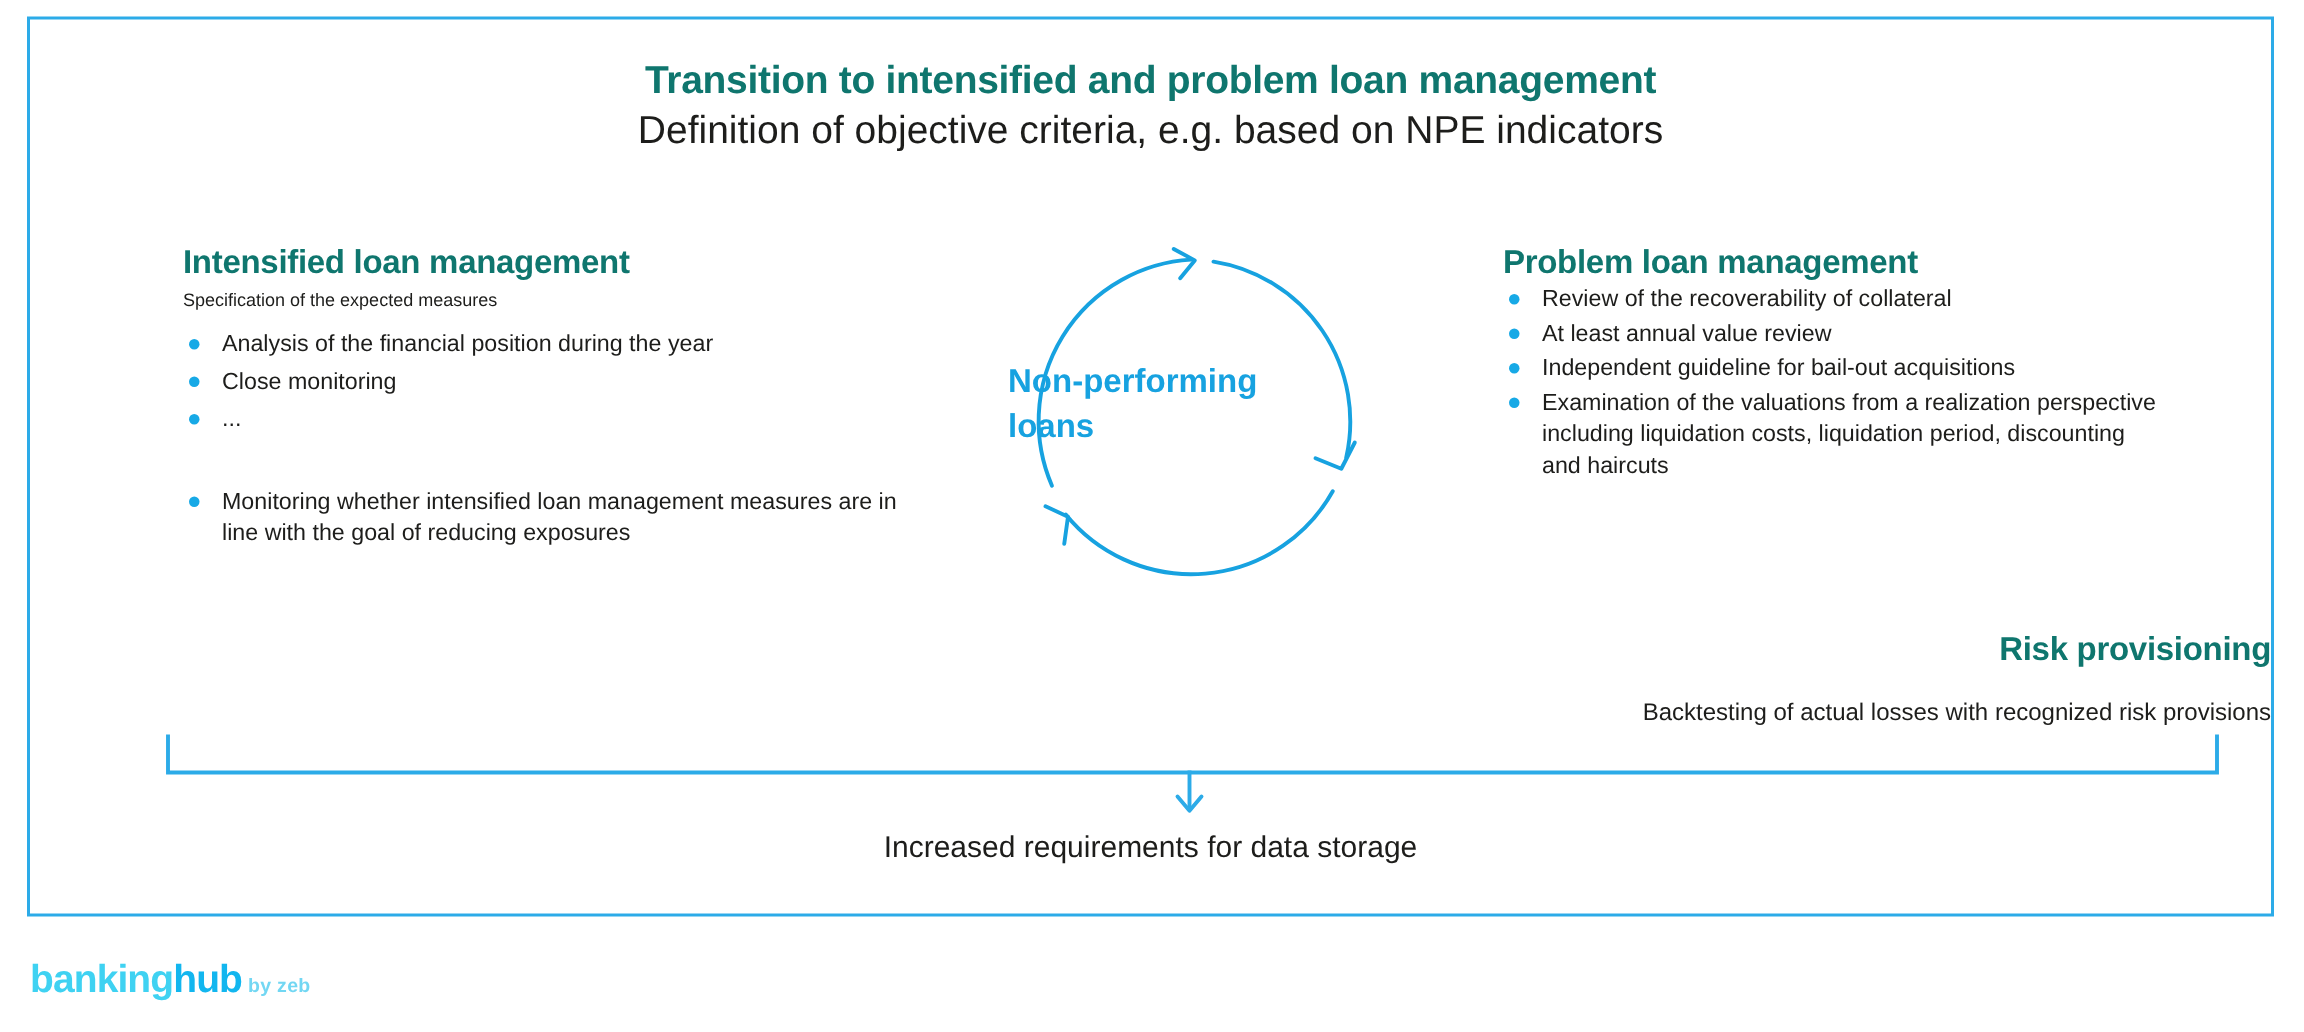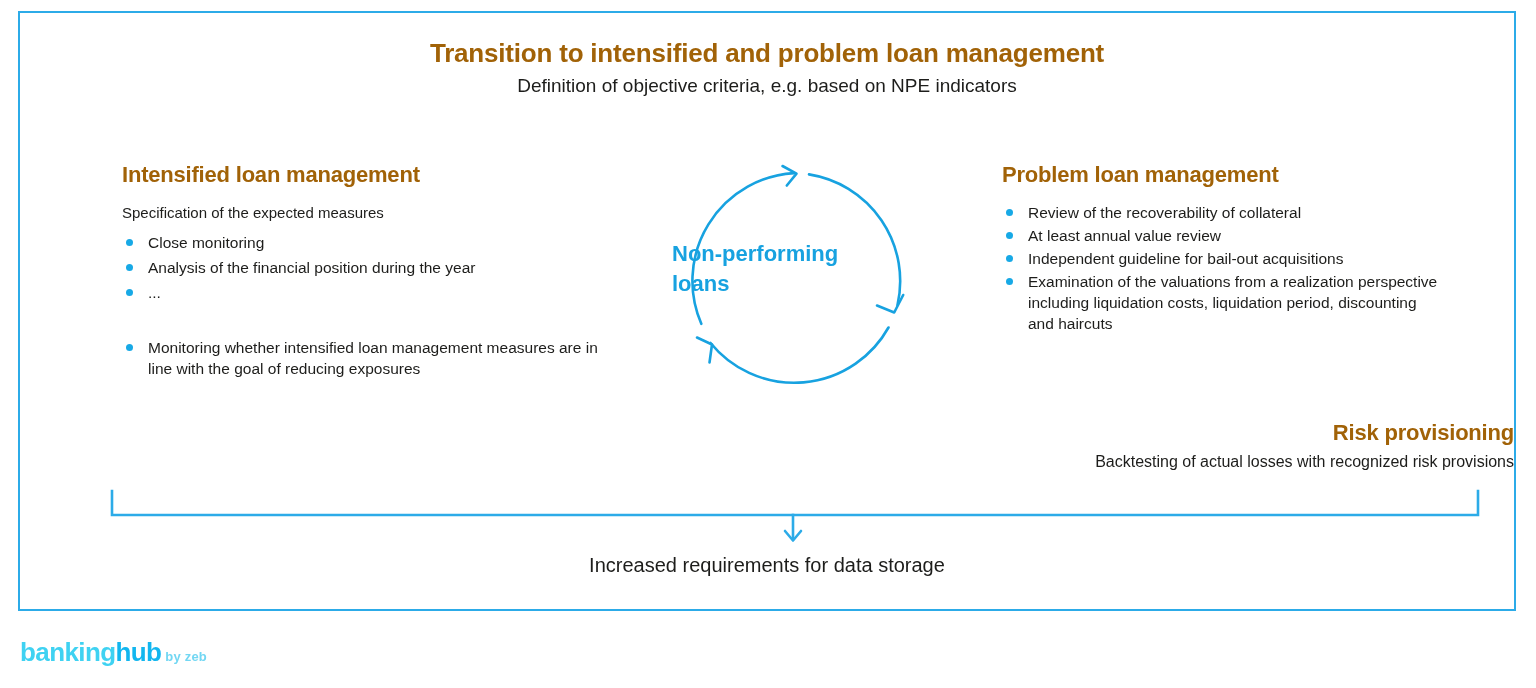--- a/index.html
+++ b/index.html
@@ -23,54 +23,54 @@
     top: 11px;
     width: 1498px;
     height: 600px;
     border: 2px solid #2cabe8;
     box-sizing: border-box;
     background: #ffffff;
   }
 
   
   .hdr-blue {
-    color: #a16207;
+    color: #0f766e;
     font-weight: bold;
     letter-spacing: -0.2px;
   }
   .sub-black {
     color: #1d1d1b;
   }
 
   
   #top-block {
     position: absolute;
     left: 0;
     top: 24px;
     width: 100%;
     text-align: center;
   }
   #top-title {
     font-size: 26px;
     line-height: 32px;
   }
   #top-sub {
-    font-size: 19px;
+    font-size: 26px;
     line-height: 26px;
     margin-top: 4px;
   }
 
   
   .col-title {
     font-size: 22px;
     line-height: 28px;
-    margin: 0 0 13px 0;
+    margin: 0 0 0 0;
   }
   .col-lead {
-    font-size: 15px;
+    font-size: 12px;
     line-height: 22px;
     margin: 0 0 8px 0;
   }
   ul.bullets {
     list-style: none;
     margin: 0;
     padding: 0;
   }
   ul.bullets li {
     position: relative;
@@ -145,21 +145,21 @@
     width: 100%;
     text-align: right;
   }
   #risk-title {
     font-size: 22px;
     line-height: 30px;
   }
   #risk-sub {
     font-size: 16px;
     line-height: 24px;
-    margin-top: 2px;
+    margin-top: 16px;
   }
 
   
   #bracket {
     position: absolute;
     left: 80px;
     top: 468px;
     width: 1390px;
     height: 62px;
   }
@@ -204,22 +204,22 @@
 
   <div id="top-block">
     <div id="top-title" class="hdr-blue">Transition to intensified and problem loan management</div>
     <div id="top-sub" class="sub-black">Definition of objective criteria, e.g. based on NPE indicators</div>
   </div>
 
   <div id="left-col">
     <div class="col-title hdr-blue">Intensified loan management</div>
     <div class="col-lead sub-black">Specification of the expected measures</div>
     <ul class="bullets">
+      <li>Analysis of the financial position during the year</li>
       <li>Close monitoring</li>
-      <li>Analysis of the financial position during the year</li>
       <li>...</li>
       <li class="gap">Monitoring whether intensified loan management measures are in line with the goal of reducing exposures</li>
     </ul>
   </div>
 
   <div id="cycle">
     <svg width="272" height="272" viewBox="0 0 272 272">
       <g fill="none" stroke="#17a2e0" stroke-width="2.6" stroke-linecap="round" stroke-linejoin="round">
 
         <path d="M 41.3 178.8 A 108 108 0 0 1 134.0 28.1"></path>

